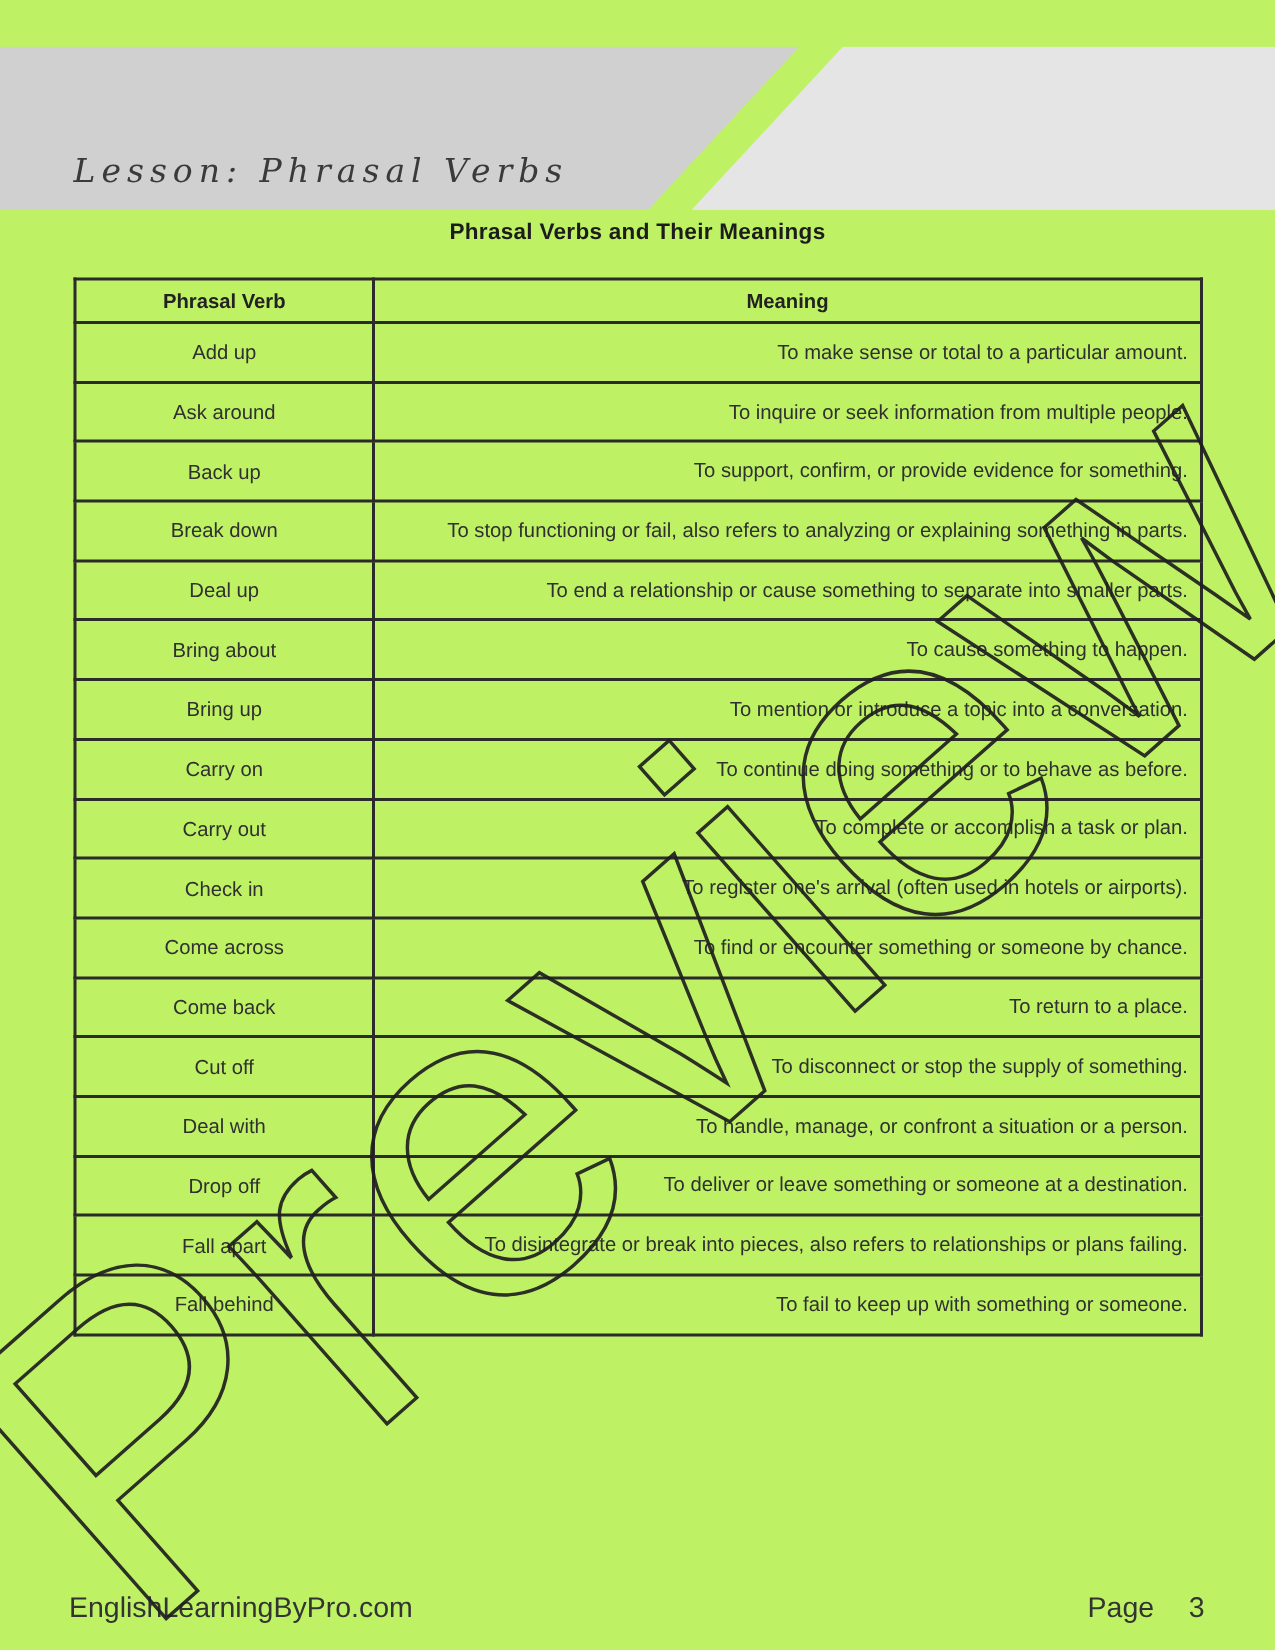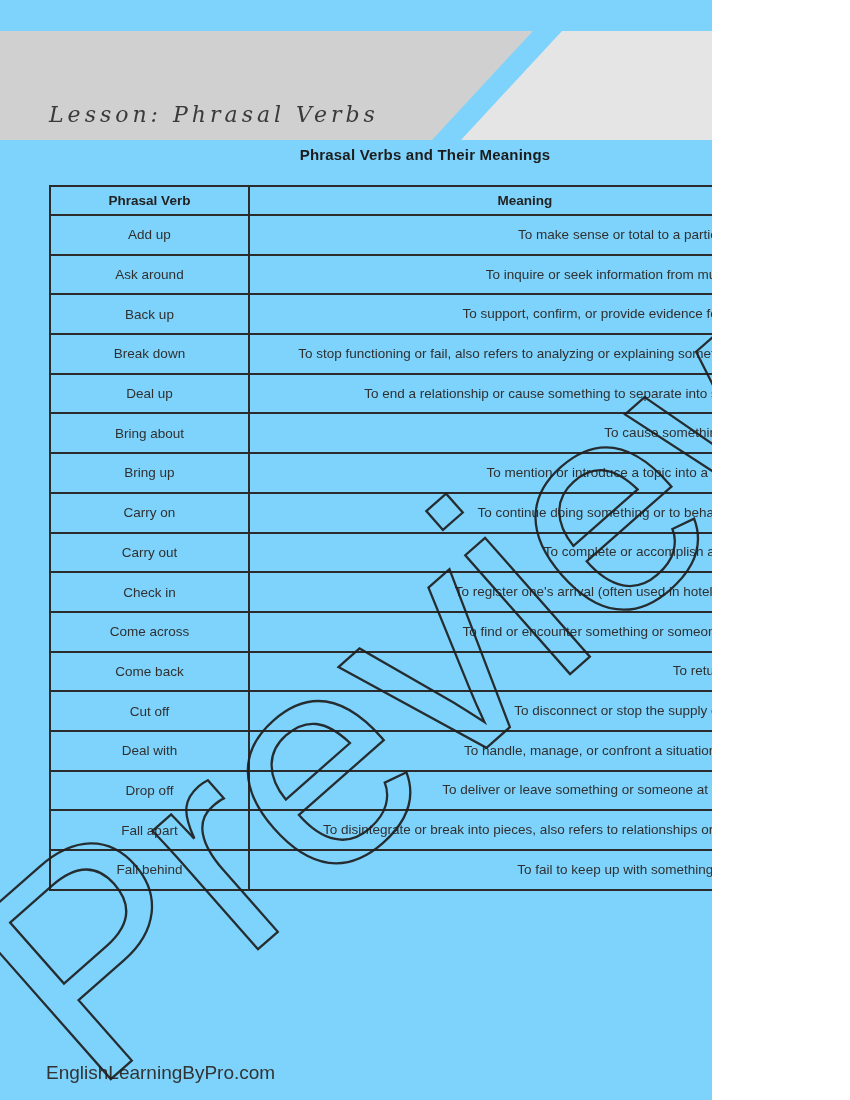--- a/index.html
+++ b/index.html
@@ -1,18 +1,18 @@
 <!DOCTYPE html>
 <html style="--band-dark: #d0d0d0; --band-light: #e5e5e5; --border: #2b2b2b;"><head>
 <meta charset="utf-8">
 <style>
   * { margin:0; padding:0; box-sizing:border-box; }
   html,body { background:#ffffff; }
   .page {
-    position:relative; width:712px; height:1100px; background:#7dd3fc;
+    position:relative; width:850px; height:1100px; background:#bef264;
     overflow:hidden; font-family:"Liberation Sans", sans-serif;
   }
   
   .band { position:absolute; top:31px; left:0; width:850px; height:109px; }
   .band-left {
     position:absolute; inset:0; background:var(--band-dark,#d0d0d0);
     clip-path: polygon(0 0, 533px 0, 432px 109px, 0 109px);
   }
   .band-right {
     position:absolute; inset:0; background:var(--band-light,#e5e5e5);

